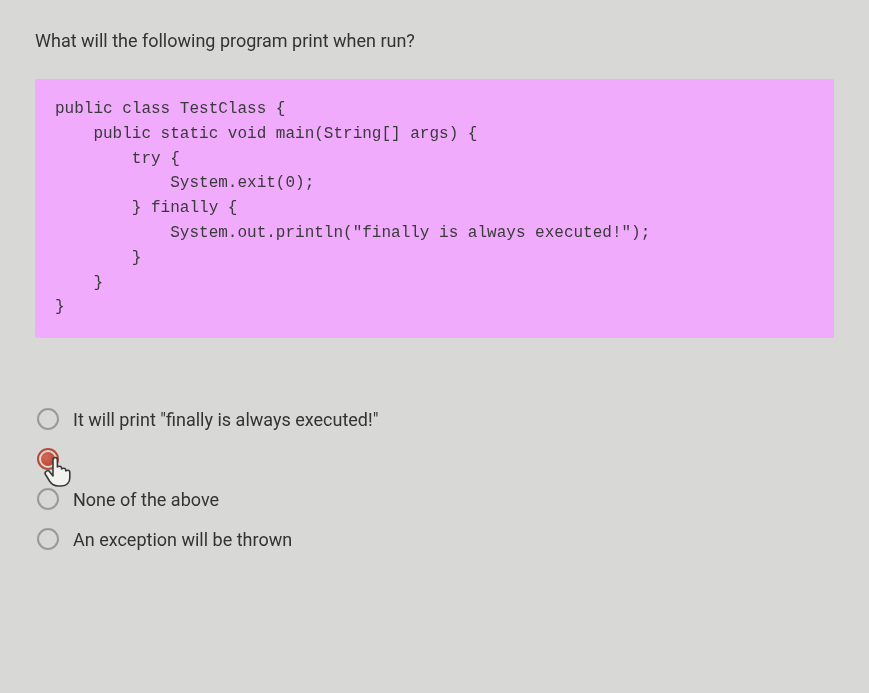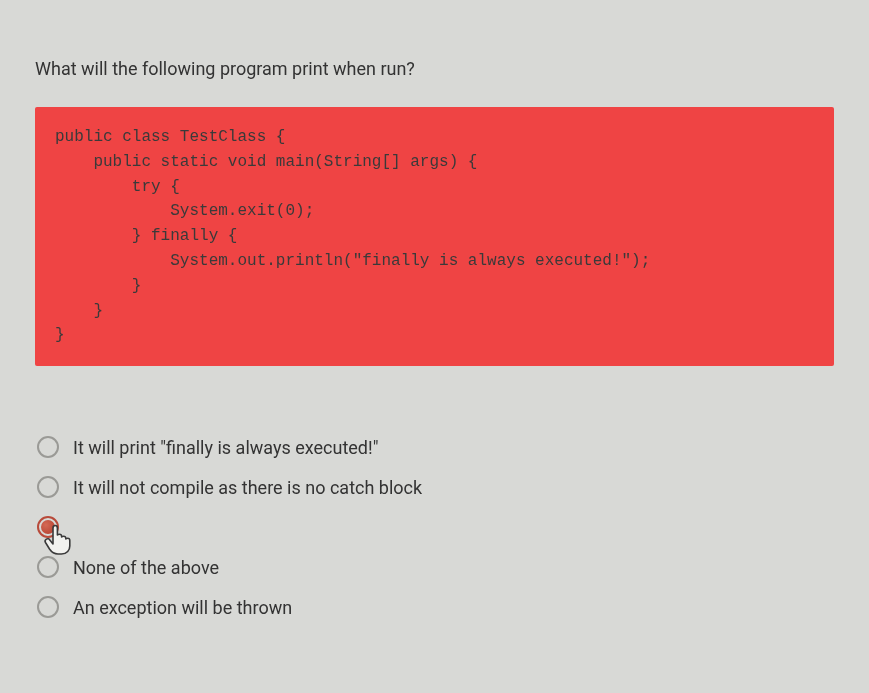--- a/index.html
+++ b/index.html
@@ -14,24 +14,23 @@
       height: 693px;
       padding: 30px 35px;
       color: #2a2a2a;
       overflow: hidden;
     }
     .question-text {
       font-size: 18px;
       color: #333;
       margin-bottom: 28px;
       font-weight: 400;
-      margin-top: 28px;
     }
     .code-block {
-      background: #ef4444;
+      background: #f0abfc;
       padding: 18px 20px;
       font-family: "Courier New", Courier, monospace;
       font-size: 16px;
       line-height: 1.55;
       color: #3a3a3a;
       white-space: pre;
       margin-bottom: 70px;
       border-radius: 2px;
     }
     .options {
@@ -94,24 +93,20 @@
         }
     }
 }</pre>
 
 <div class="options" id="options-container">
     <div class="option">
       <div class="radio"></div>
       <span class="option-label">It will print "finally is always executed!"</span>
     </div>
     <div class="option">
-      <div class="radio"></div>
-      <span class="option-label">It will not compile as there is no catch block</span>
-    </div>
-    <div class="option">
       <div class="radio selected"></div>
       <svg width="28" height="32" viewBox="0 0 28 32" class="cursor-icon">
         <path d="M10 4 C10 2.5 11 1.5 12.2 1.5 C13.4 1.5 14.4 2.5 14.4 4 L14.4 11 C14.4 11 15.2 10.2 16.4 10.2 C17.6 10.2 18.6 11.1 18.6 12.3 L18.6 13 C18.6 13 19.4 12.2 20.6 12.2 C21.8 12.2 22.8 13.1 22.8 14.3 L22.8 15 C22.8 15 23.6 14.3 24.7 14.3 C25.9 14.3 26.8 15.2 26.8 16.4 L26.8 22 C26.8 26 24 30 18.5 30 L15 30 C11 30 8.5 28 6.5 25 L2.5 18.5 C1.8 17.3 2.2 15.8 3.4 15.1 C4.6 14.4 6.1 14.8 6.8 16 L10 20 L10 4 Z" fill="#f2f2ef" stroke="#3a3a3a" stroke-width="1.6" stroke-linejoin="round"></path>
       </svg>
     </div>
     <div class="option">
       <div class="radio"></div>
       <span class="option-label">None of the above</span>
     </div>
     <div class="option">

